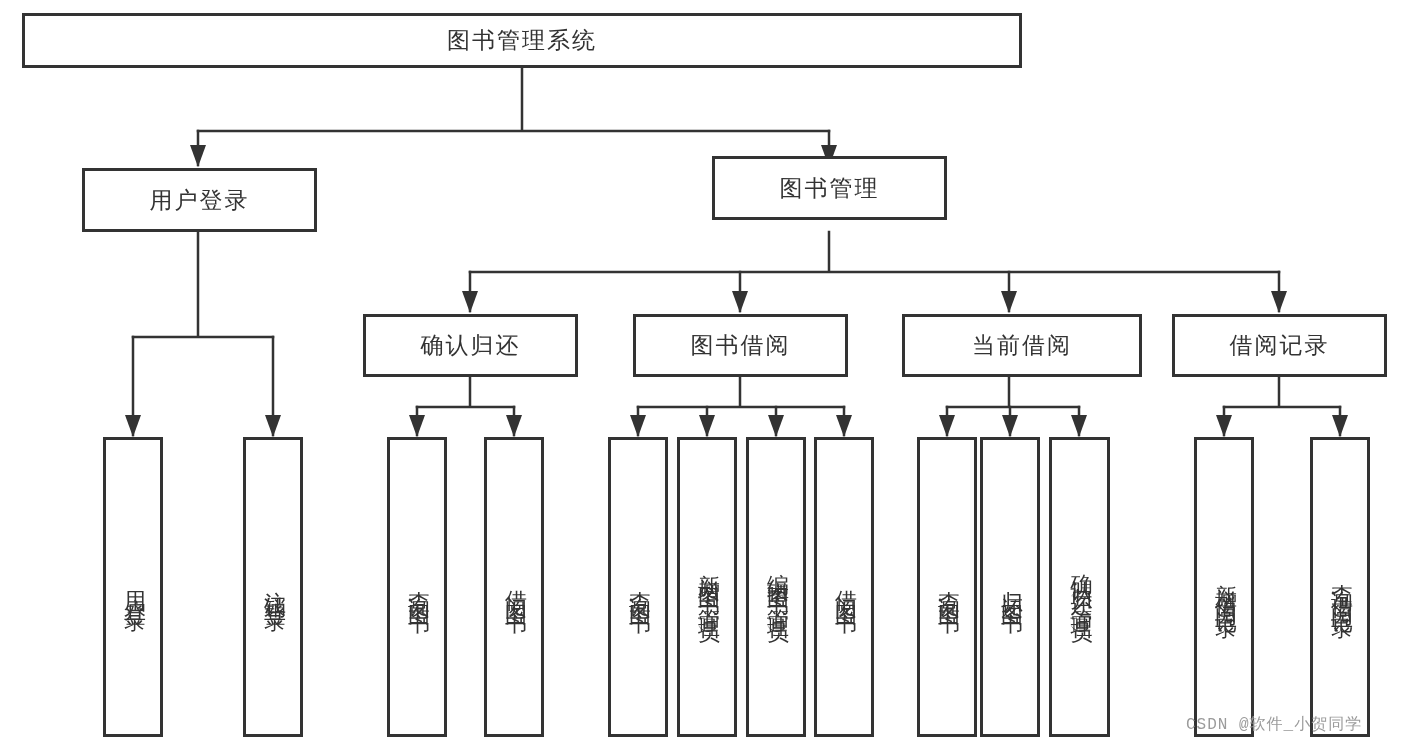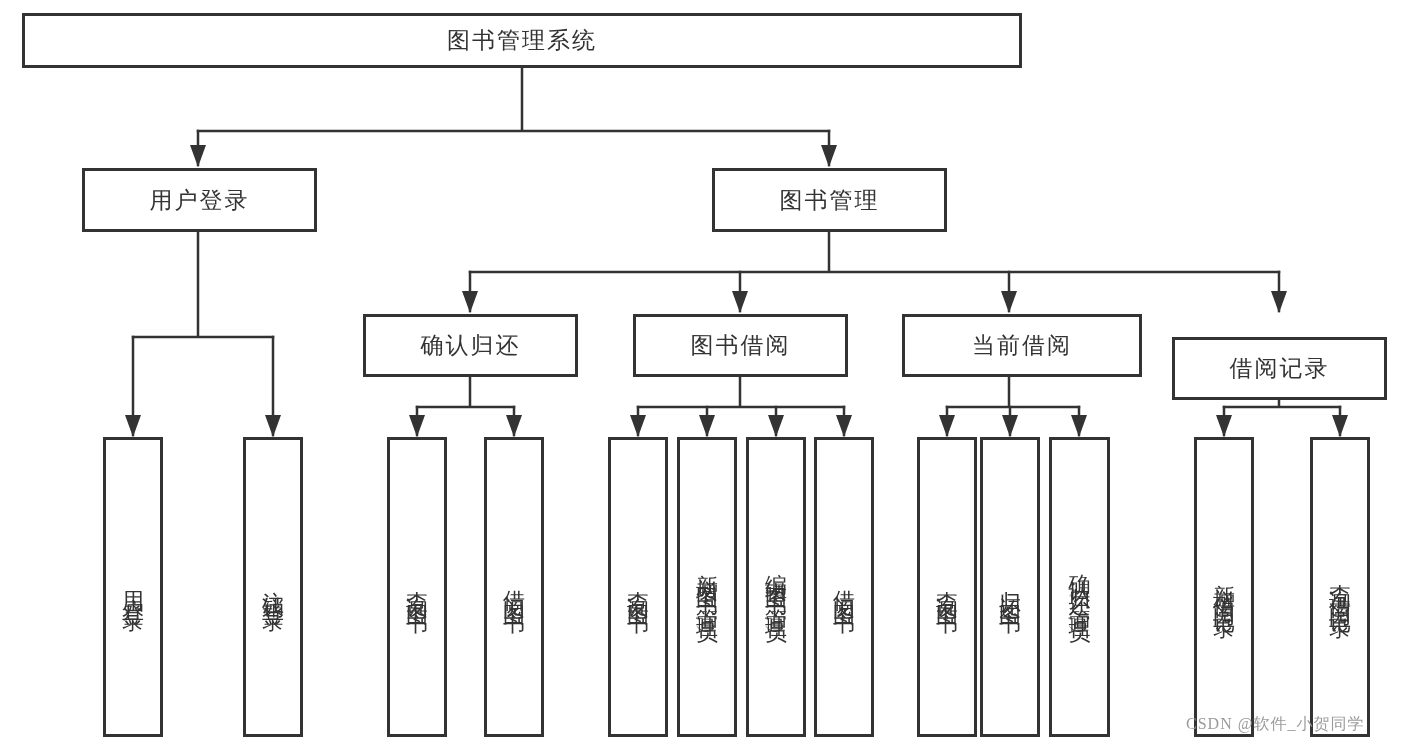--- a/index.html
+++ b/index.html
@@ -1,20 +1,20 @@
 <!DOCTYPE html>
 <html><head>
 <meta charset="utf-8">
 <style>
   html, body { margin:0; padding:0; background:#ffffff; }
   .stage {
     position:relative;
     width:1405px; height:747px;
     background:#ffffff;
-    font-family:Liberation Serif, serif;
+    font-family:Liberation Mono, monospace;
     overflow:hidden;
     color:#333333;
   }
   svg.connectors { position:absolute; left:0; top:0; width:1405px; height:747px; }
   svg.connectors path.line {
     stroke:#333333; stroke-width:2.5; fill:none; stroke-linecap:square;
   }
   .node {
     position:absolute;
     box-sizing:border-box;
@@ -90,26 +90,26 @@
     <path class="line" d="M1079,407 L1079,435" marker-end="url(#arrow)"></path>
 
     <path class="line" d="M1279,377 L1279,407 M1224,407 L1340,407"></path>
     <path class="line" d="M1224,407 L1224,435" marker-end="url(#arrow)"></path>
     <path class="line" d="M1340,407 L1340,435" marker-end="url(#arrow)"></path>
   </svg>
 
   <div class="node" style="left:22px; top:13px; width:1000px; height:55px;">图书管理系统</div>
 
   <div class="node" style="left:82px; top:168px; width:235px; height:64px;">用户登录</div>
-  <div class="node" style="left:712px; top:168px; width:235px; height:64px;">图书管理</div>
+  <div class="node" style="left:712px; top:156px; width:235px; height:64px;">图书管理</div>
 
   <div class="node" style="left:363px; top:314px; width:215px; height:63px;">确认归还</div>
   <div class="node" style="left:633px; top:314px; width:215px; height:63px;">图书借阅</div>
   <div class="node" style="left:902px; top:314px; width:240px; height:63px;">当前借阅</div>
-  <div class="node" style="left:1172px; top:314px; width:215px; height:63px;margin-top:23px;">借阅记录</div>
+  <div class="node" style="left:1172px; top:314px; width:215px; height:63px;">借阅记录</div>
 
   <div class="leaf" style="left:103px; top:437px; width:60px; height:300px;">
     <span>用户登录</span>
   </div>
   <div class="leaf" style="left:243px; top:437px; width:60px; height:300px;">
     <span>注销登录</span>
   </div>
 
   <div class="leaf" style="left:387px; top:437px; width:60px; height:300px;">
     <span>查询图书</span>

